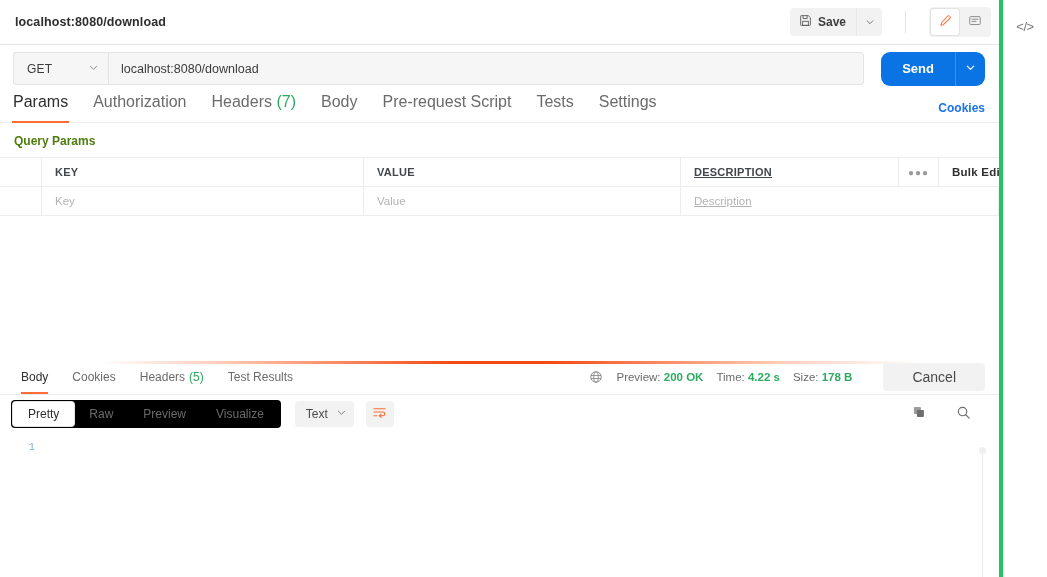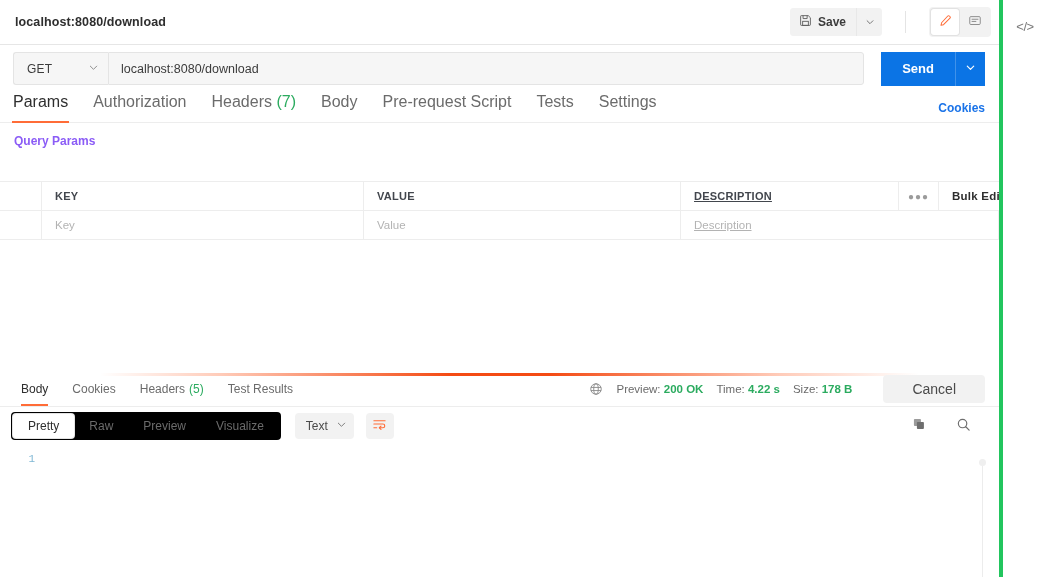--- a/index.html
+++ b/index.html
@@ -72,21 +72,21 @@
   .method-label { font-size: 12px; font-weight: 400; color: #3b3b3b; letter-spacing: .2px; }
   .url-box {
     flex: 1; height: 33px;
     background: #f6f6f6; border: 1px solid #e4e4e4;
     border-radius: 0 3px 3px 0;
     display: flex; align-items: center;
     padding: 0 12px;
     font-size: 12.5px; color: #3b3b3b;
     overflow: hidden; white-space: nowrap;
   }
-  .send-group { margin-left: 17px; display: flex; align-items: center; border-radius: 0; overflow: hidden; }
+  .send-group { margin-left: 17px; display: flex; align-items: center; border-radius: 9px; overflow: hidden; }
   .send-btn {
     height: 34px; padding: 0 21px; border: none; cursor: pointer;
     background: #0b74e5; color: #fff; font-family: inherit; font-size: 13px; font-weight: 700;
   }
   .send-caret {
     width: 30px; height: 34px; border: none; cursor: pointer;
     background: #0b74e5; display: flex; align-items: center; justify-content: center;
     border-left: 1px solid rgba(255,255,255,.22);
   }
 
@@ -108,22 +108,22 @@
     content: ""; position: absolute; left: -1px; right: -1px; bottom: -1px;
     height: 2px; background: #ff6c37;
   }
   .cnt { color: #2bab5f; }
   .cookies-link {
     margin-left: auto; font-size: 12px; color: #1a73e8; font-weight: 700;
     cursor: pointer; padding-bottom: 7px;
   }
 
   
-  .qp-title { padding: 11px 0 9px 14px; font-size: 12px; font-weight: 700; color: #8b5cf6; }
-  .tbl { width: 100%; border-top: 1px solid #ededed; margin-top: 24px; }
+  .qp-title { padding: 11px 0 9px 14px; font-size: 12px; font-weight: 700; color: #4d7c0f; }
+  .tbl { width: 100%; border-top: 1px solid #ededed; }
   .trow { display: flex; height: 29px; border-bottom: 1px solid #ededed; }
   .trow.head { background: #fff; }
   .tcell {
     display: flex; align-items: center;
     padding: 0 13px; font-size: 11.5px;
     border-right: 1px solid #ededed;
     overflow: hidden; white-space: nowrap;
   }
   .tcell.chk { width: 42px; padding: 0; border-right: 1px solid #ededed; }
   .tcell.key { width: 322px; }

